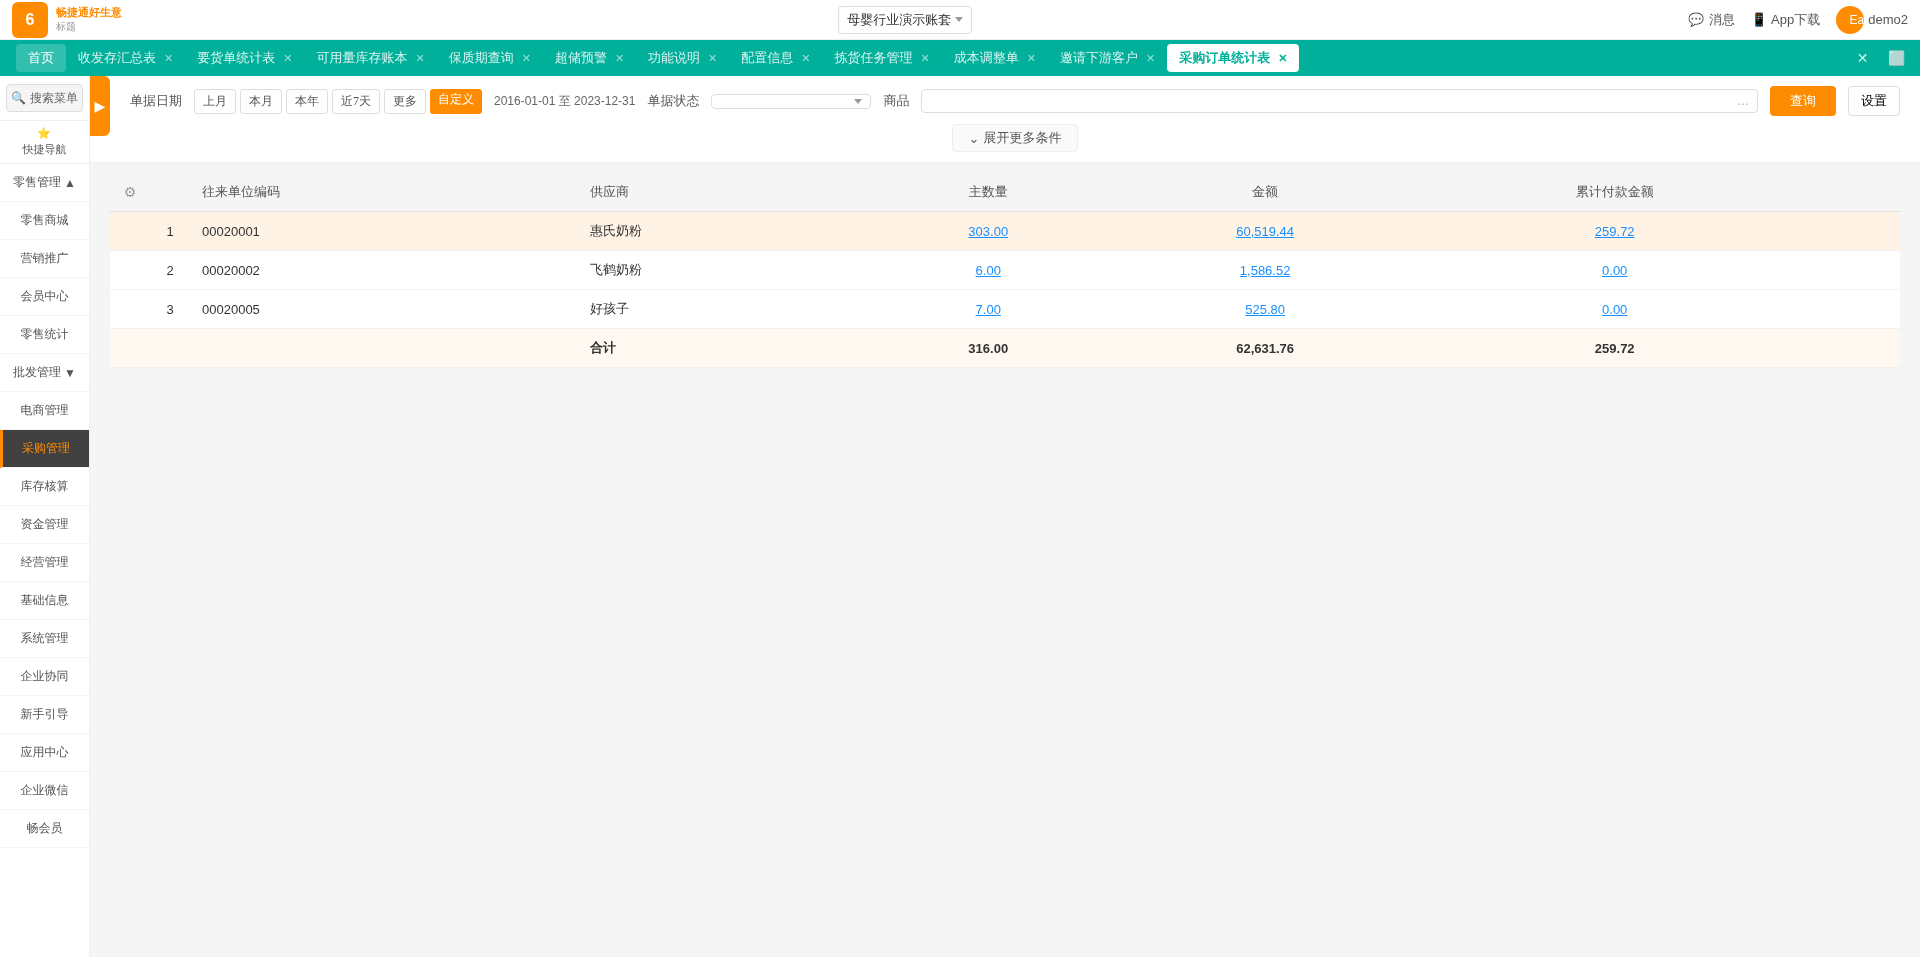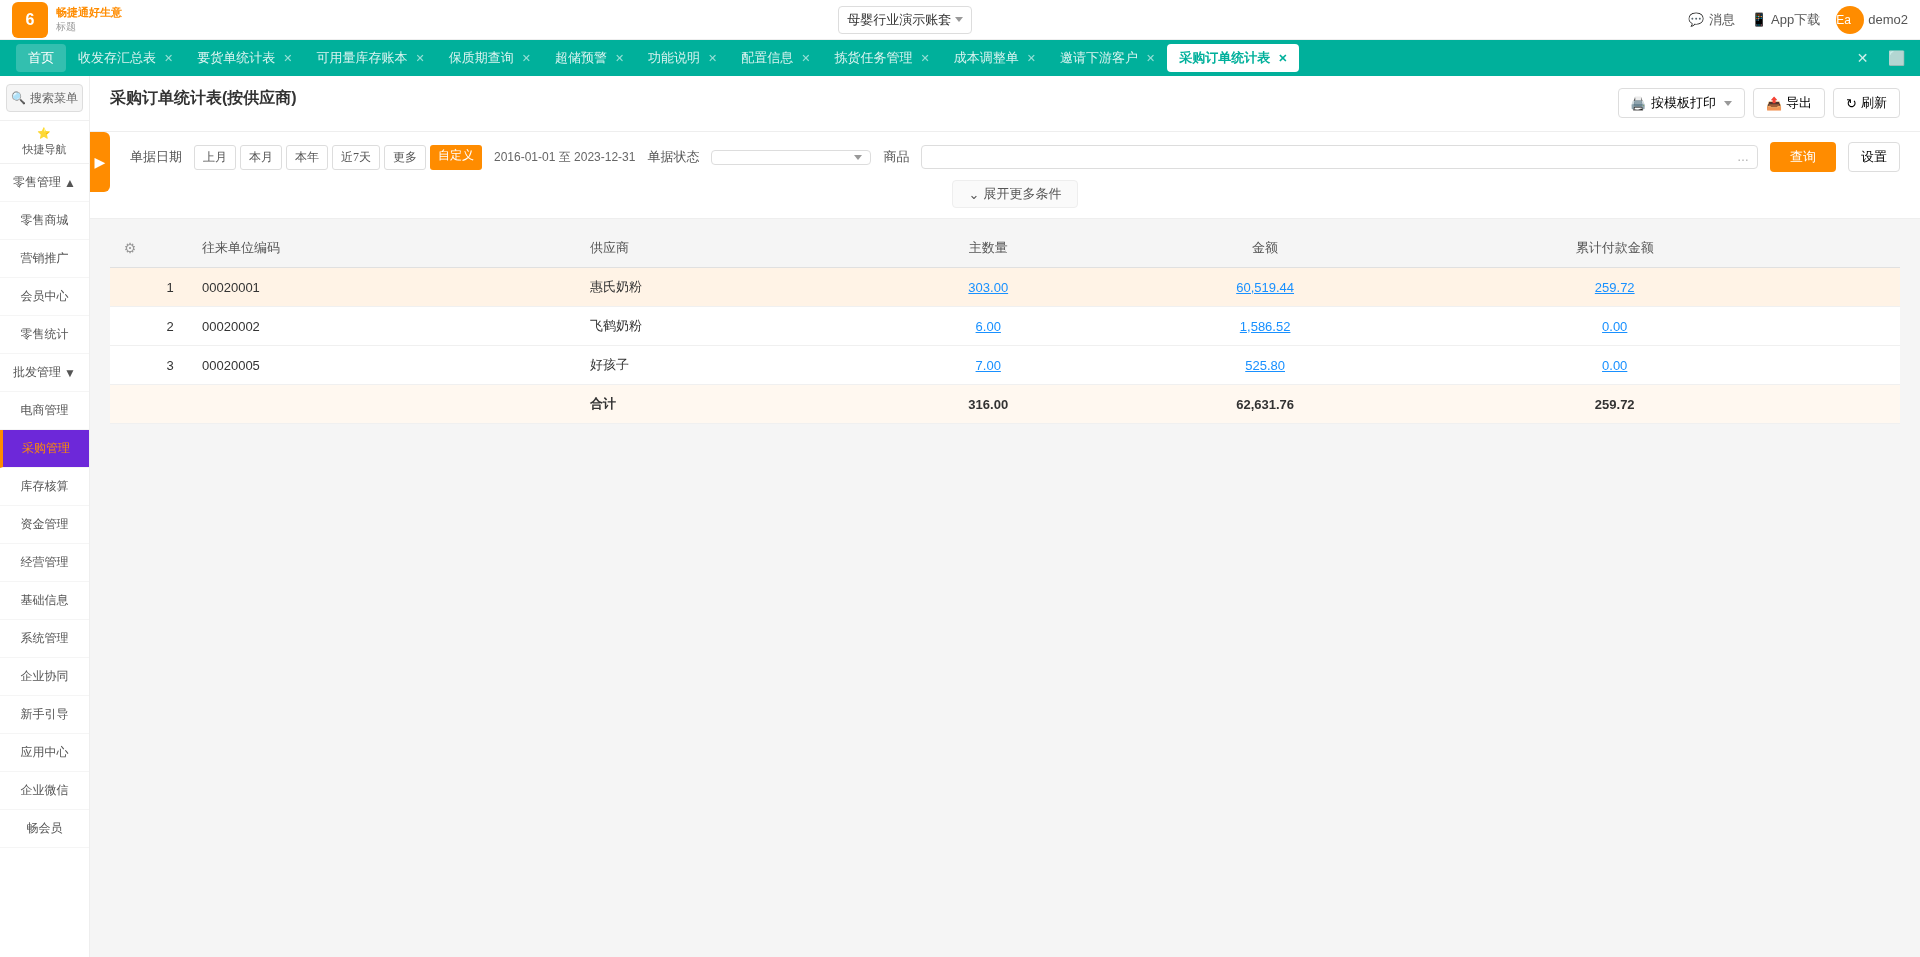--- a/index.html
+++ b/index.html
@@ -5,42 +5,42 @@
     * { margin: 0; padding: 0; box-sizing: border-box; }
     body { font-family: 'Microsoft YaHei', sans-serif; font-size: 13px; background: #f5f5f5; color: #333; width: 1920px; height: 957px; overflow: hidden; display: flex; flex-direction: column; }
 
     
     .top-header { height: 40px; background: #fff; display: flex; align-items: center; justify-content: space-between; padding: 0 12px; border-bottom: 1px solid #eee; flex-shrink: 0; }
     .logo-area { display: flex; align-items: center; gap: 8px; }
     .logo-icon { width: 36px; height: 36px; background: #ff8c00; border-radius: 6px; display: flex; align-items: center; justify-content: center; color: white; font-size: 16px; font-weight: bold; }
     .workspace-selector { display: flex; align-items: center; gap: 0; font-size: 13px; color: #333; cursor: pointer; padding: 4px 8px; border: 1px solid #ddd; border-radius: 4px; }
     .top-right { display: flex; align-items: center; gap: 16px; }
     .top-right-item { display: flex; align-items: center; gap: 4px; font-size: 13px; color: #555; cursor: pointer; }
-    .user-avatar { width: 28px; height: 28px; border-radius: 50%; background: #ff8c00; display: flex; align-items: center; justify-content: flex-start; color: white; font-size: 12px; }
+    .user-avatar { width: 28px; height: 28px; border-radius: 50%; background: #ff8c00; display: flex; align-items: center; justify-content: flex-end; color: white; font-size: 12px; }
 
     
     .nav-tabs-bar { height: 36px; background: #00b09b; display: flex; align-items: center; padding: 0 8px; flex-shrink: 0; overflow: hidden; }
     .nav-tab { height: 28px; padding: 0 12px; display: flex; align-items: center; gap: 4px; font-size: 13px; color: rgba(255,255,255,0.85); cursor: pointer; border-radius: 4px; white-space: nowrap; flex-shrink: 0; }
     .nav-tab.active { background: #fff; color: #00b09b; font-weight: bold; }
     .nav-tab.home-tab { background: rgba(255,255,255,0.2); color: white; margin-left: 8px; }
     .nav-tab .close-x { font-size: 11px; margin-left: 4px; color: rgba(255,255,255,0.6); }
     .nav-tab.active .close-x { color: #00b09b; }
     .nav-bar-right { margin-left: auto; display: flex; align-items: center; gap: 8px; }
     .nav-bar-btn { color: rgba(255,255,255,0.8); cursor: pointer; font-size: 14px; padding: 2px 6px; }
 
     
     .main-layout { display: flex; flex: 1; overflow: hidden; }
 
     
     .sidebar { width: 90px; background: #fff; border-right: 1px solid #eee; display: flex; flex-direction: column; flex-shrink: 0; overflow-y: auto; }
     .sidebar-search { padding: 8px 6px; border-bottom: 1px solid #f0f0f0; }
     .sidebar-search-btn { width: 100%; height: 28px; background: #f5f5f5; border: 1px solid #ddd; border-radius: 4px; display: flex; align-items: center; justify-content: center; gap: 4px; font-size: 12px; color: #666; cursor: pointer; }
     .sidebar-nav-btn { padding: 6px; display: flex; flex-direction: column; align-items: center; gap: 2px; font-size: 11px; color: #555; cursor: pointer; border-bottom: 1px solid #f0f0f0; }
     .sidebar-item { padding: 10px 10px; display: flex; flex-direction: column; align-items: center; gap: 3px; font-size: 12px; color: #555; cursor: pointer; border-bottom: 1px solid #f5f5f5; }
-    .sidebar-item.active { color: #ff8c00; background: #6d28d9; border-left: 3px solid #ff8c00; }
+    .sidebar-item.active { color: #ff8c00; background: #404040; border-left: 3px solid #ff8c00; }
     .sidebar-item.has-arrow { flex-direction: row; justify-content: center; gap: 3px; }
 
     
     .content-area { flex: 1; display: flex; flex-direction: column; overflow: hidden; }
 
     
     .page-header { background: #fff; padding: 12px 20px 0; border-bottom: 1px solid #eee; flex-shrink: 0; }
     .page-title { font-size: 16px; font-weight: bold; color: #333; margin-bottom: 12px; }
     .btn-print { padding: 5px 12px; border: 1px solid #ddd; border-radius: 4px; background: #fff; font-size: 13px; cursor: pointer; display: flex; align-items: center; gap: 4px; }
     .btn-export { padding: 5px 12px; border: 1px solid #ddd; border-radius: 4px; background: #fff; font-size: 13px; cursor: pointer; display: flex; align-items: center; gap: 4px; }
@@ -230,40 +230,20 @@
     <div class="sidebar-item">
       <span>企业微信</span>
     </div>
     <div class="sidebar-item">
       <span>畅会员</span>
     </div>
   </div>
 
   <div class="content-area">
 
-    <div class="page-header">
-      <div style="display:flex; justify-content:space-between; align-items:flex-start; margin-bottom:10px;">
-        <div class="page-title">采购订单统计表(按供应商)</div>
-        <div style="display:flex; gap:8px; align-items:center;">
-          <button class="btn-print">
-            <span>🖨️</span>
-            <span>按模板打印</span>
-            <span class="chevron-down"></span>
-          </button>
-          <button class="btn-export">
-            <span>📤</span>
-            <span>导出</span>
-          </button>
-          <button class="btn-refresh">
-            <span>↻</span>
-            <span>刷新</span>
-          </button>
-        </div>
-      </div>
-    </div>
 
     <div class="filter-wrapper">
       <div class="toggle-arrow">
         <span>▶</span>
       </div>
       <div class="filter-content">
         <div class="filter-row">
           <span class="filter-label">单据日期</span>
           <div class="filter-quick-btns">
             <button class="filter-quick-btn">上月</button>

